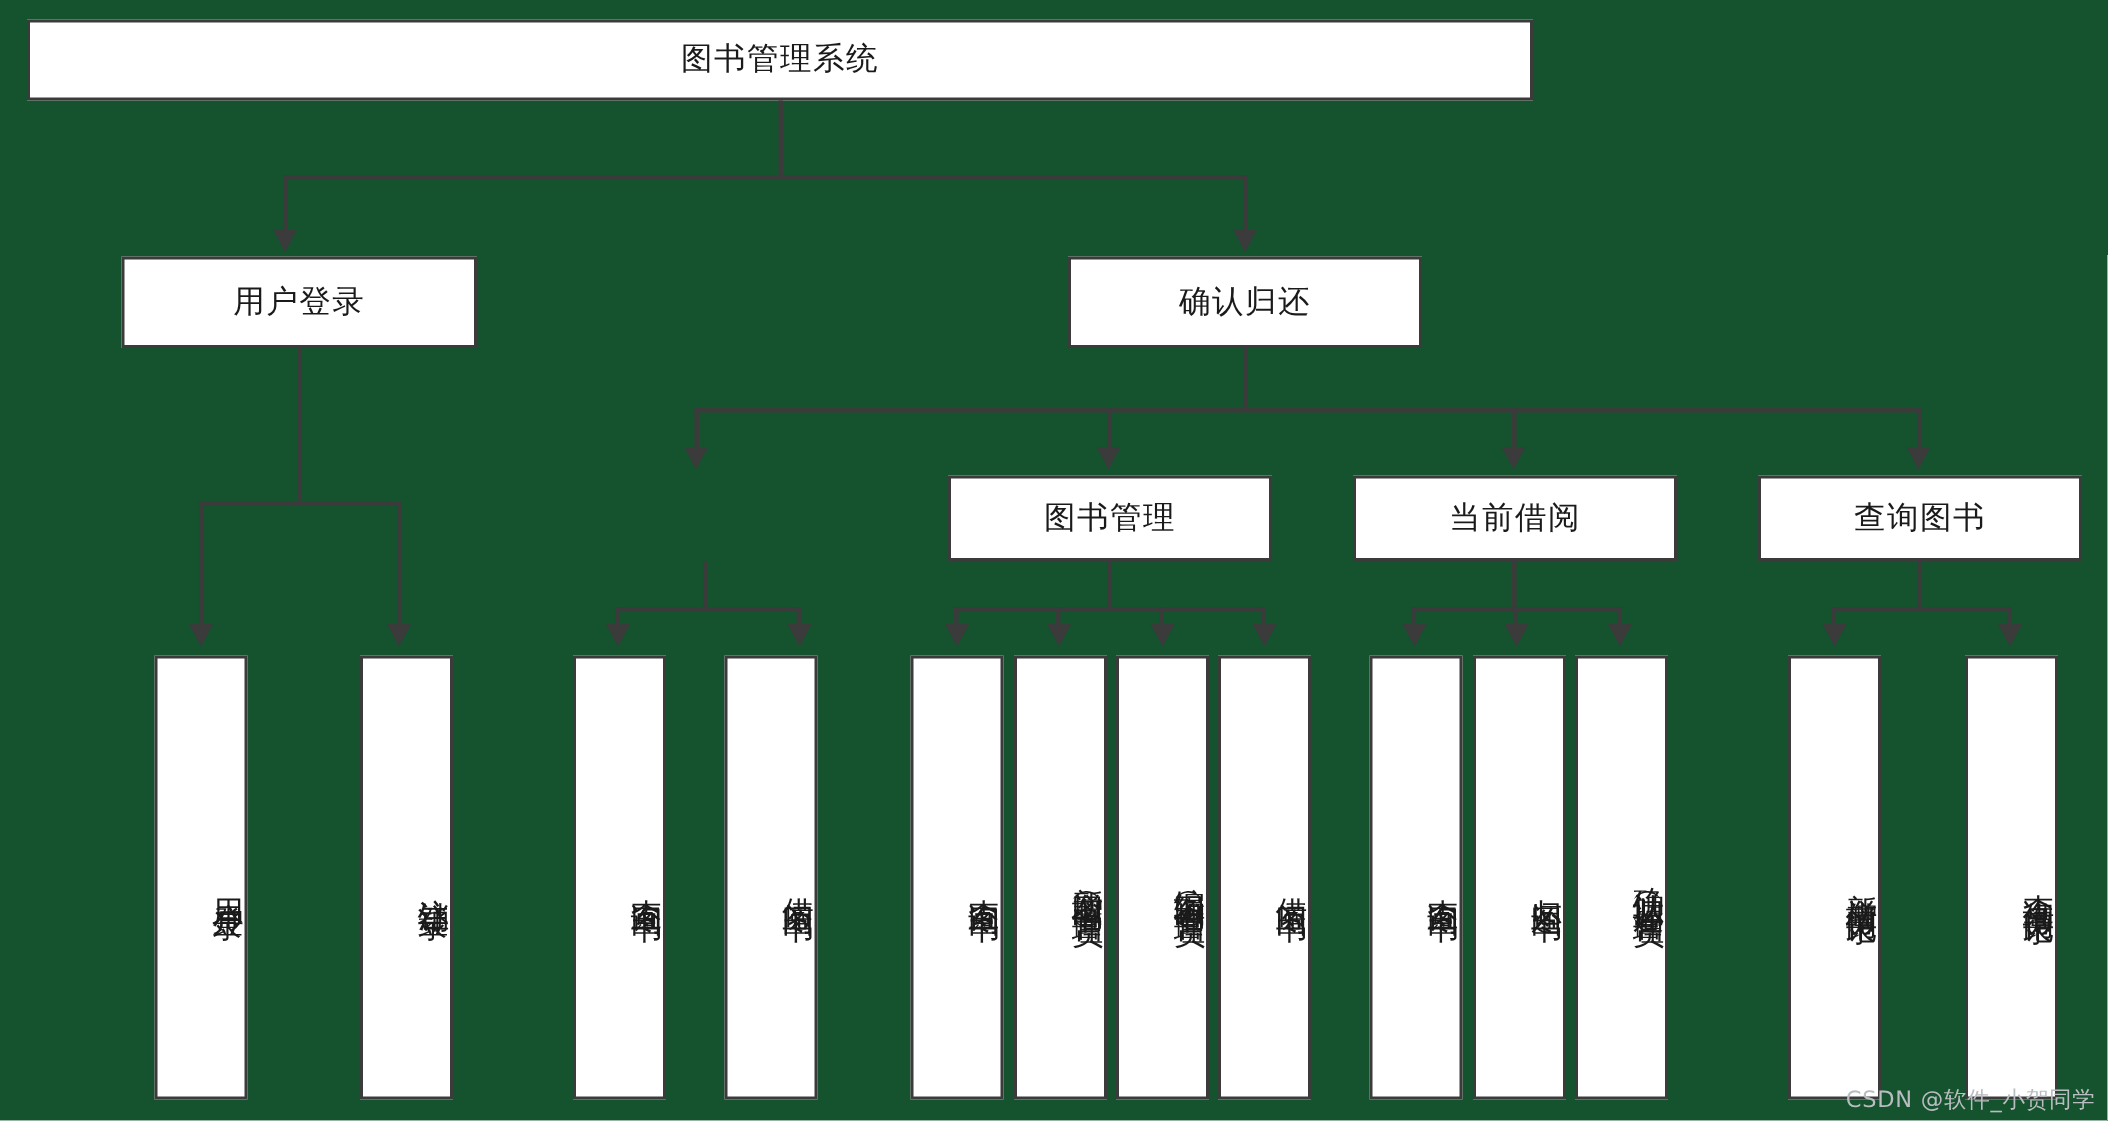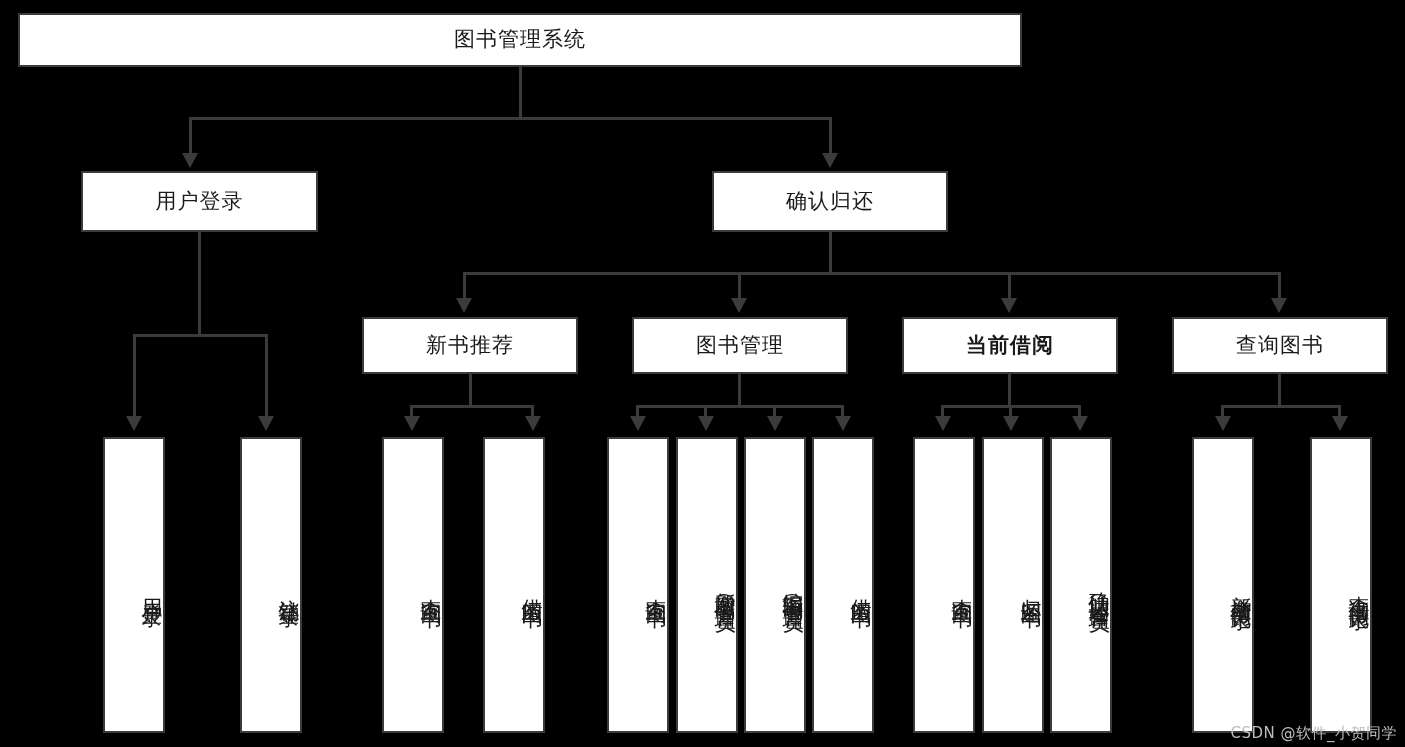--- a/index.html
+++ b/index.html
@@ -7,21 +7,21 @@
     padding: 0;
     background: #ffffff;
   }
   body {
     font-family: "DejaVu Sans", "Liberation Sans", sans-serif;
   }
   #canvas {
     position: relative;
     width: 1405px;
     height: 747px;
-    background: #000000;
+    background: #14532d;
     overflow: hidden;
   }
   .node {
     position: absolute;
     box-sizing: border-box;
     border: 2px solid #3b3b3b;
     background: #ffffff;
     display: flex;
     align-items: center;
     justify-content: center;
@@ -116,27 +116,24 @@
 
   <div class="edge v" style="left:738px; top:272px; width:3px; height:28px;"></div>
   <div class="arrow" style="left:731px; top:298px;"></div>
 
   <div class="edge v" style="left:1008px; top:272px; width:3px; height:28px;"></div>
   <div class="arrow" style="left:1001px; top:298px;"></div>
 
   <div class="edge v" style="left:1278px; top:272px; width:3px; height:28px;"></div>
   <div class="arrow" style="left:1271px; top:298px;"></div>
 
-  <div class="node horiz" style="left:362px; top:317px; width:216px; height:57px;">
-    <span>新书推荐</span>
-  </div>
   <div class="node horiz" style="left:632px; top:317px; width:216px; height:57px;">
     <span>图书管理</span>
   </div>
-  <div class="node horiz" style="left:902px; top:317px; width:216px; height:57px;font-weight:bold;">
+  <div class="node horiz" style="left:902px; top:317px; width:216px; height:57px;">
     <span>当前借阅</span>
   </div>
   <div class="node horiz" style="left:1172px; top:317px; width:216px; height:57px;">
     <span>查询图书</span>
   </div>
 
   <div class="edge v" style="left:469px; top:374px; width:3px; height:31px;"></div>
   <div class="edge h" style="left:410px; top:405px; width:124px; height:3px;"></div>
   <div class="edge v" style="left:410px; top:405px; width:3px; height:13px;"></div>
   <div class="arrow" style="left:404px; top:416px;"></div>

